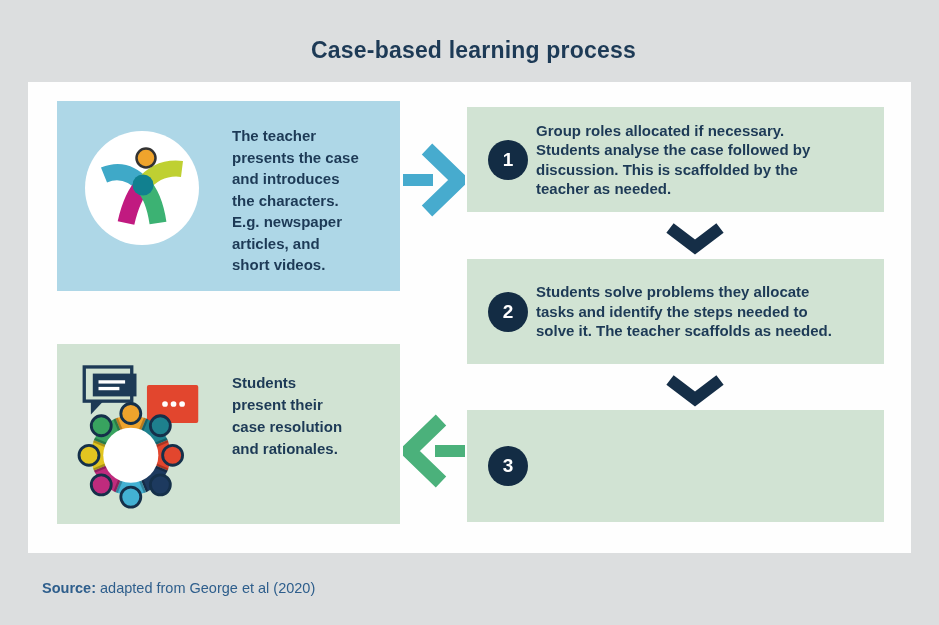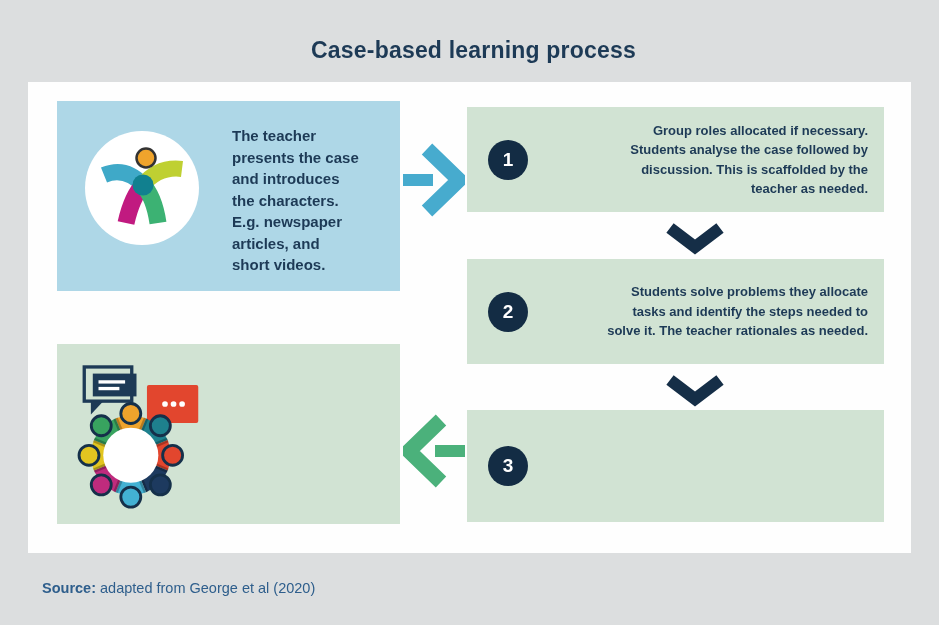--- a/index.html
+++ b/index.html
@@ -42,22 +42,22 @@
   .step-2{top:259px; height:105px;}
   .step-3{top:410px; height:112px;}
   .num{
     flex:0 0 auto; margin-left:21px;
     width:40px; height:40px; border-radius:50%;
     background:var(--badge, #132c44); color:#fff;
     font-size:19px; font-weight:700;
     display:flex; align-items:center; justify-content:center;
   }
   .step-text{
-    flex:1 1 auto; padding:0 16px 0 8px; text-align:right;
-    color:var(--navy, #1d3a56); font-size:13px; font-weight:700;
+    flex:1 1 auto; padding:0 16px 0 8px; text-align:left;
+    color:var(--navy, #1d3a56); font-size:15px; font-weight:700;
     line-height:19.5px; white-space:pre-line;
   }
   .arrow-right{position:absolute; left:403px; top:141px;}
   .arrow-left{position:absolute; left:403px; top:412px;}
   .chev-1{position:absolute; left:664px; top:222px;}
   .chev-2{position:absolute; left:664px; top:374px;}
   .outcome-box{
     position:absolute; left:57px; top:344px; width:343px; height:180px;
     background:var(--green-box, #d1e3d3);
   }
@@ -116,21 +116,21 @@
   </div>
 
   <svg class="chev-1" width="62" height="34" viewBox="0 0 62 34" aria-hidden="true">
     <path d="M6 6 L31 25 L56 6" fill="none" stroke="#152e47" stroke-width="12"></path>
   </svg>
 
   <div class="step step-2">
     <div class="num">2</div>
     <div class="step-text">Students solve problems they allocate
 tasks and identify the steps needed to
-solve it. The teacher rationales as needed.</div>
+solve it. The teacher scaffolds as needed.</div>
   </div>
 
   <svg class="chev-2" width="62" height="34" viewBox="0 0 62 34" aria-hidden="true">
     <path d="M6 6 L31 25 L56 6" fill="none" stroke="#152e47" stroke-width="12"></path>
   </svg>
 
   <div class="step step-3">
     <div class="num">3</div>
   </div>
 
@@ -179,17 +179,21 @@
         <circle cx="64" cy="60" r="10.5" fill="#efa32c"></circle>
         <circle cx="95.1" cy="72.9" r="10.5" fill="#1e808d"></circle>
         <circle cx="108" cy="104" r="10.5" fill="#e2462e"></circle>
         <circle cx="95.1" cy="135.1" r="10.5" fill="#1d3a5f"></circle>
         <circle cx="64" cy="148" r="10.5" fill="#43b1d3"></circle>
         <circle cx="32.9" cy="135.1" r="10.5" fill="#bf2b7d"></circle>
         <circle cx="20" cy="104" r="10.5" fill="#e2c520"></circle>
         <circle cx="32.9" cy="72.9" r="10.5" fill="#38a35f"></circle>
       </g>
     </svg>
+    <div class="outcome-text">Students
+present their
+case resolution
+and rationales.</div>
   </div>
 
   <p class="source"><b>Source:</b><span> adapted from George et al (2020)</span></p>
 
 </div>
 
 </body></html>

